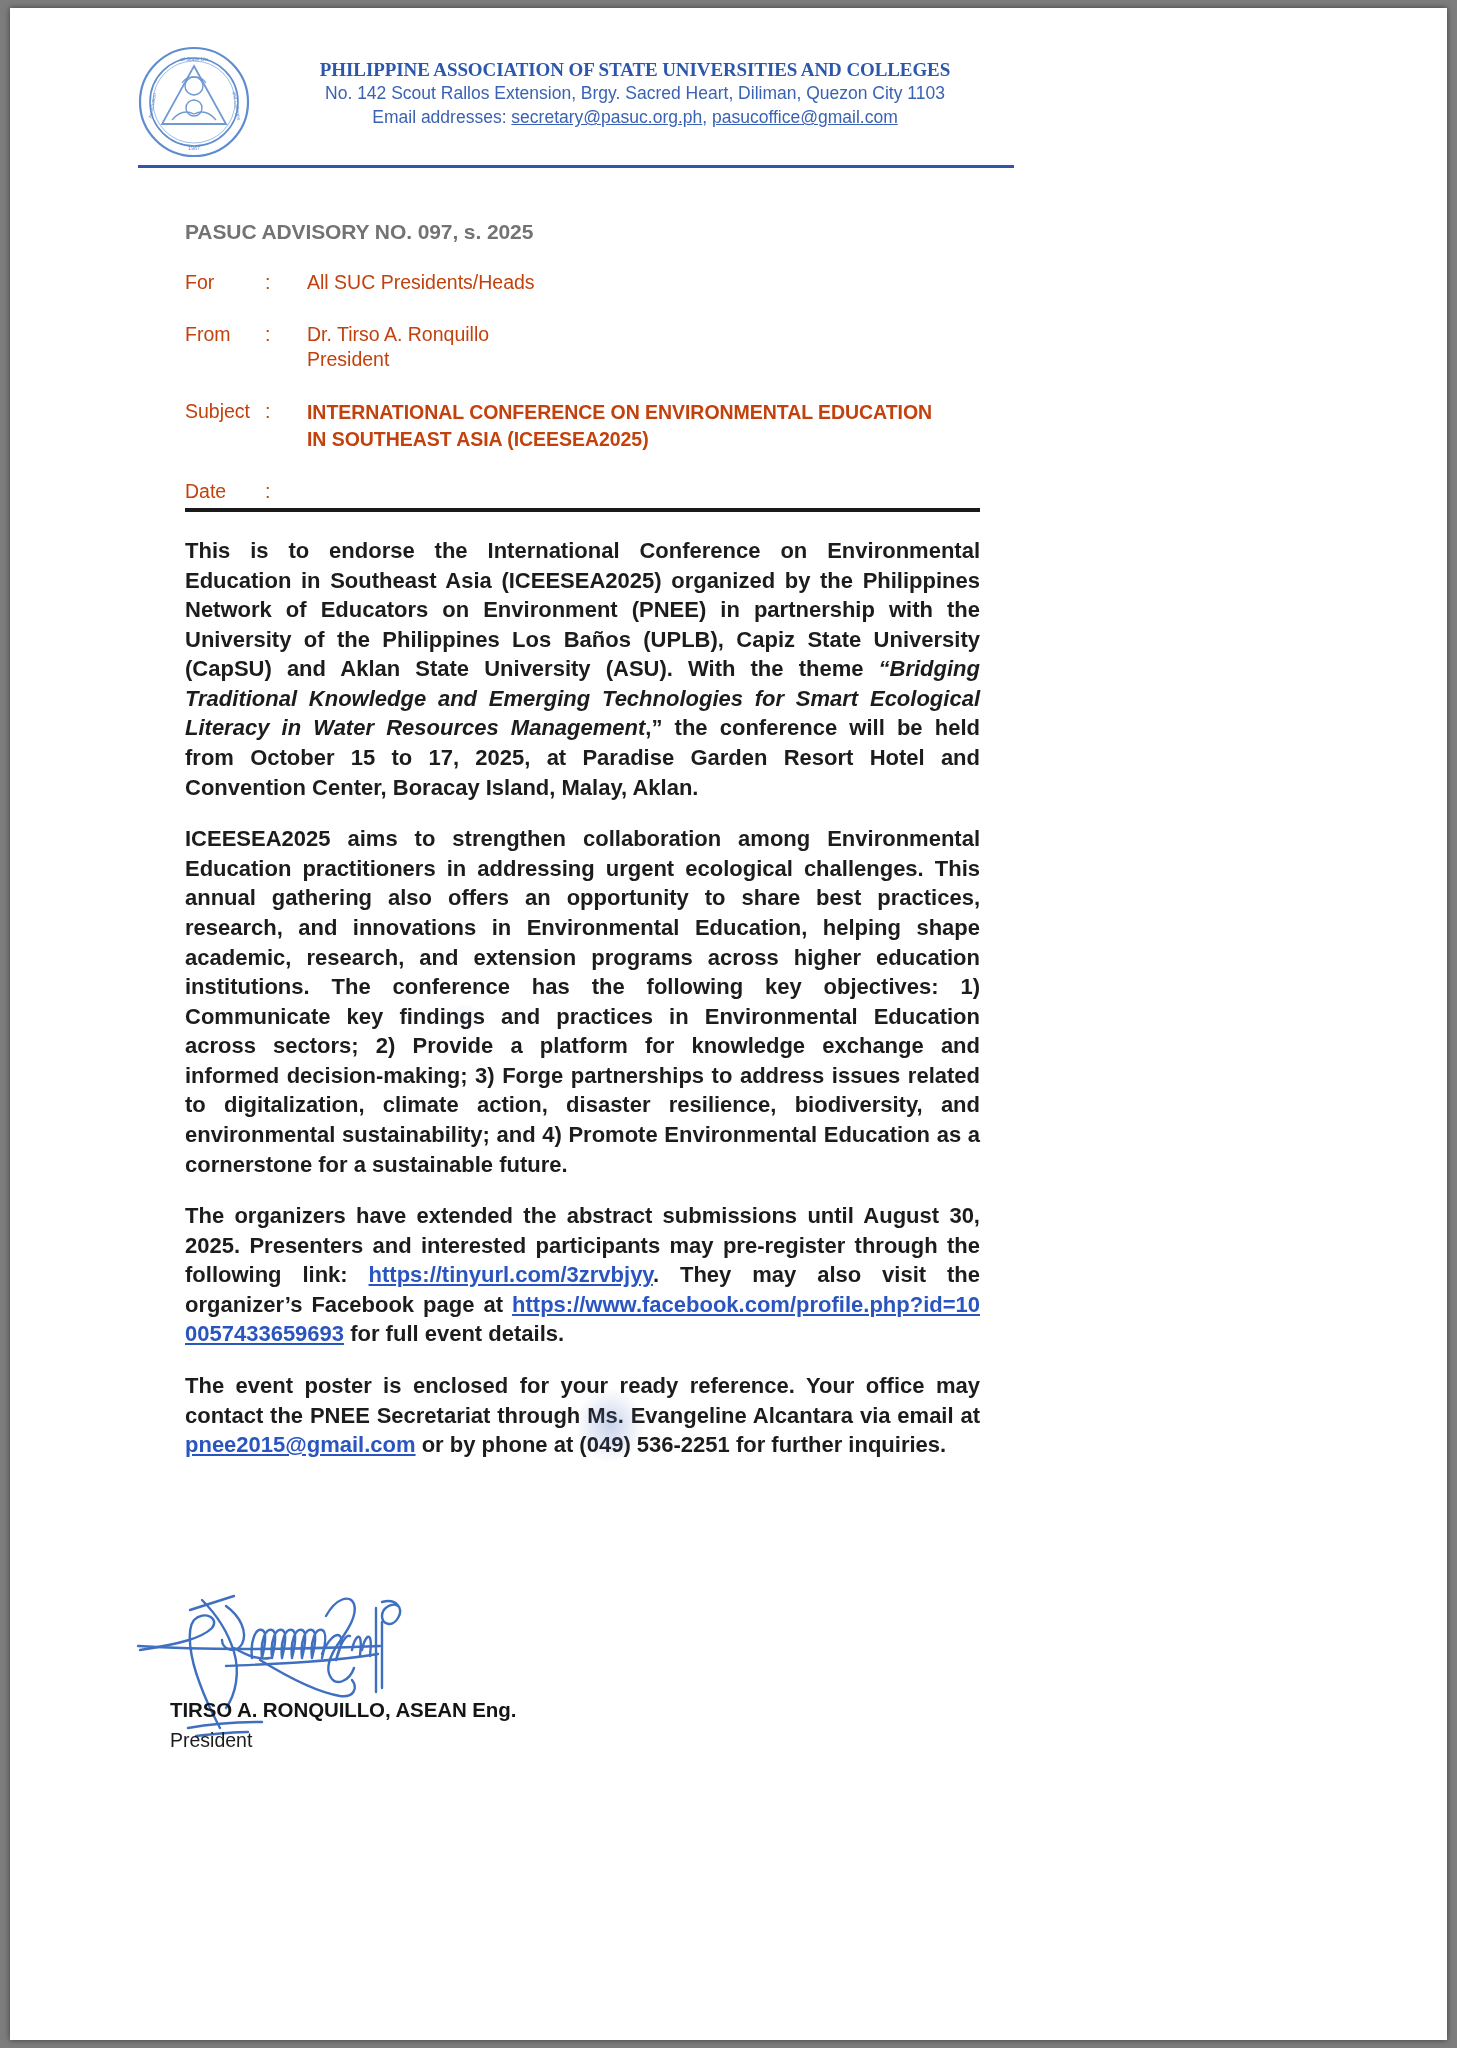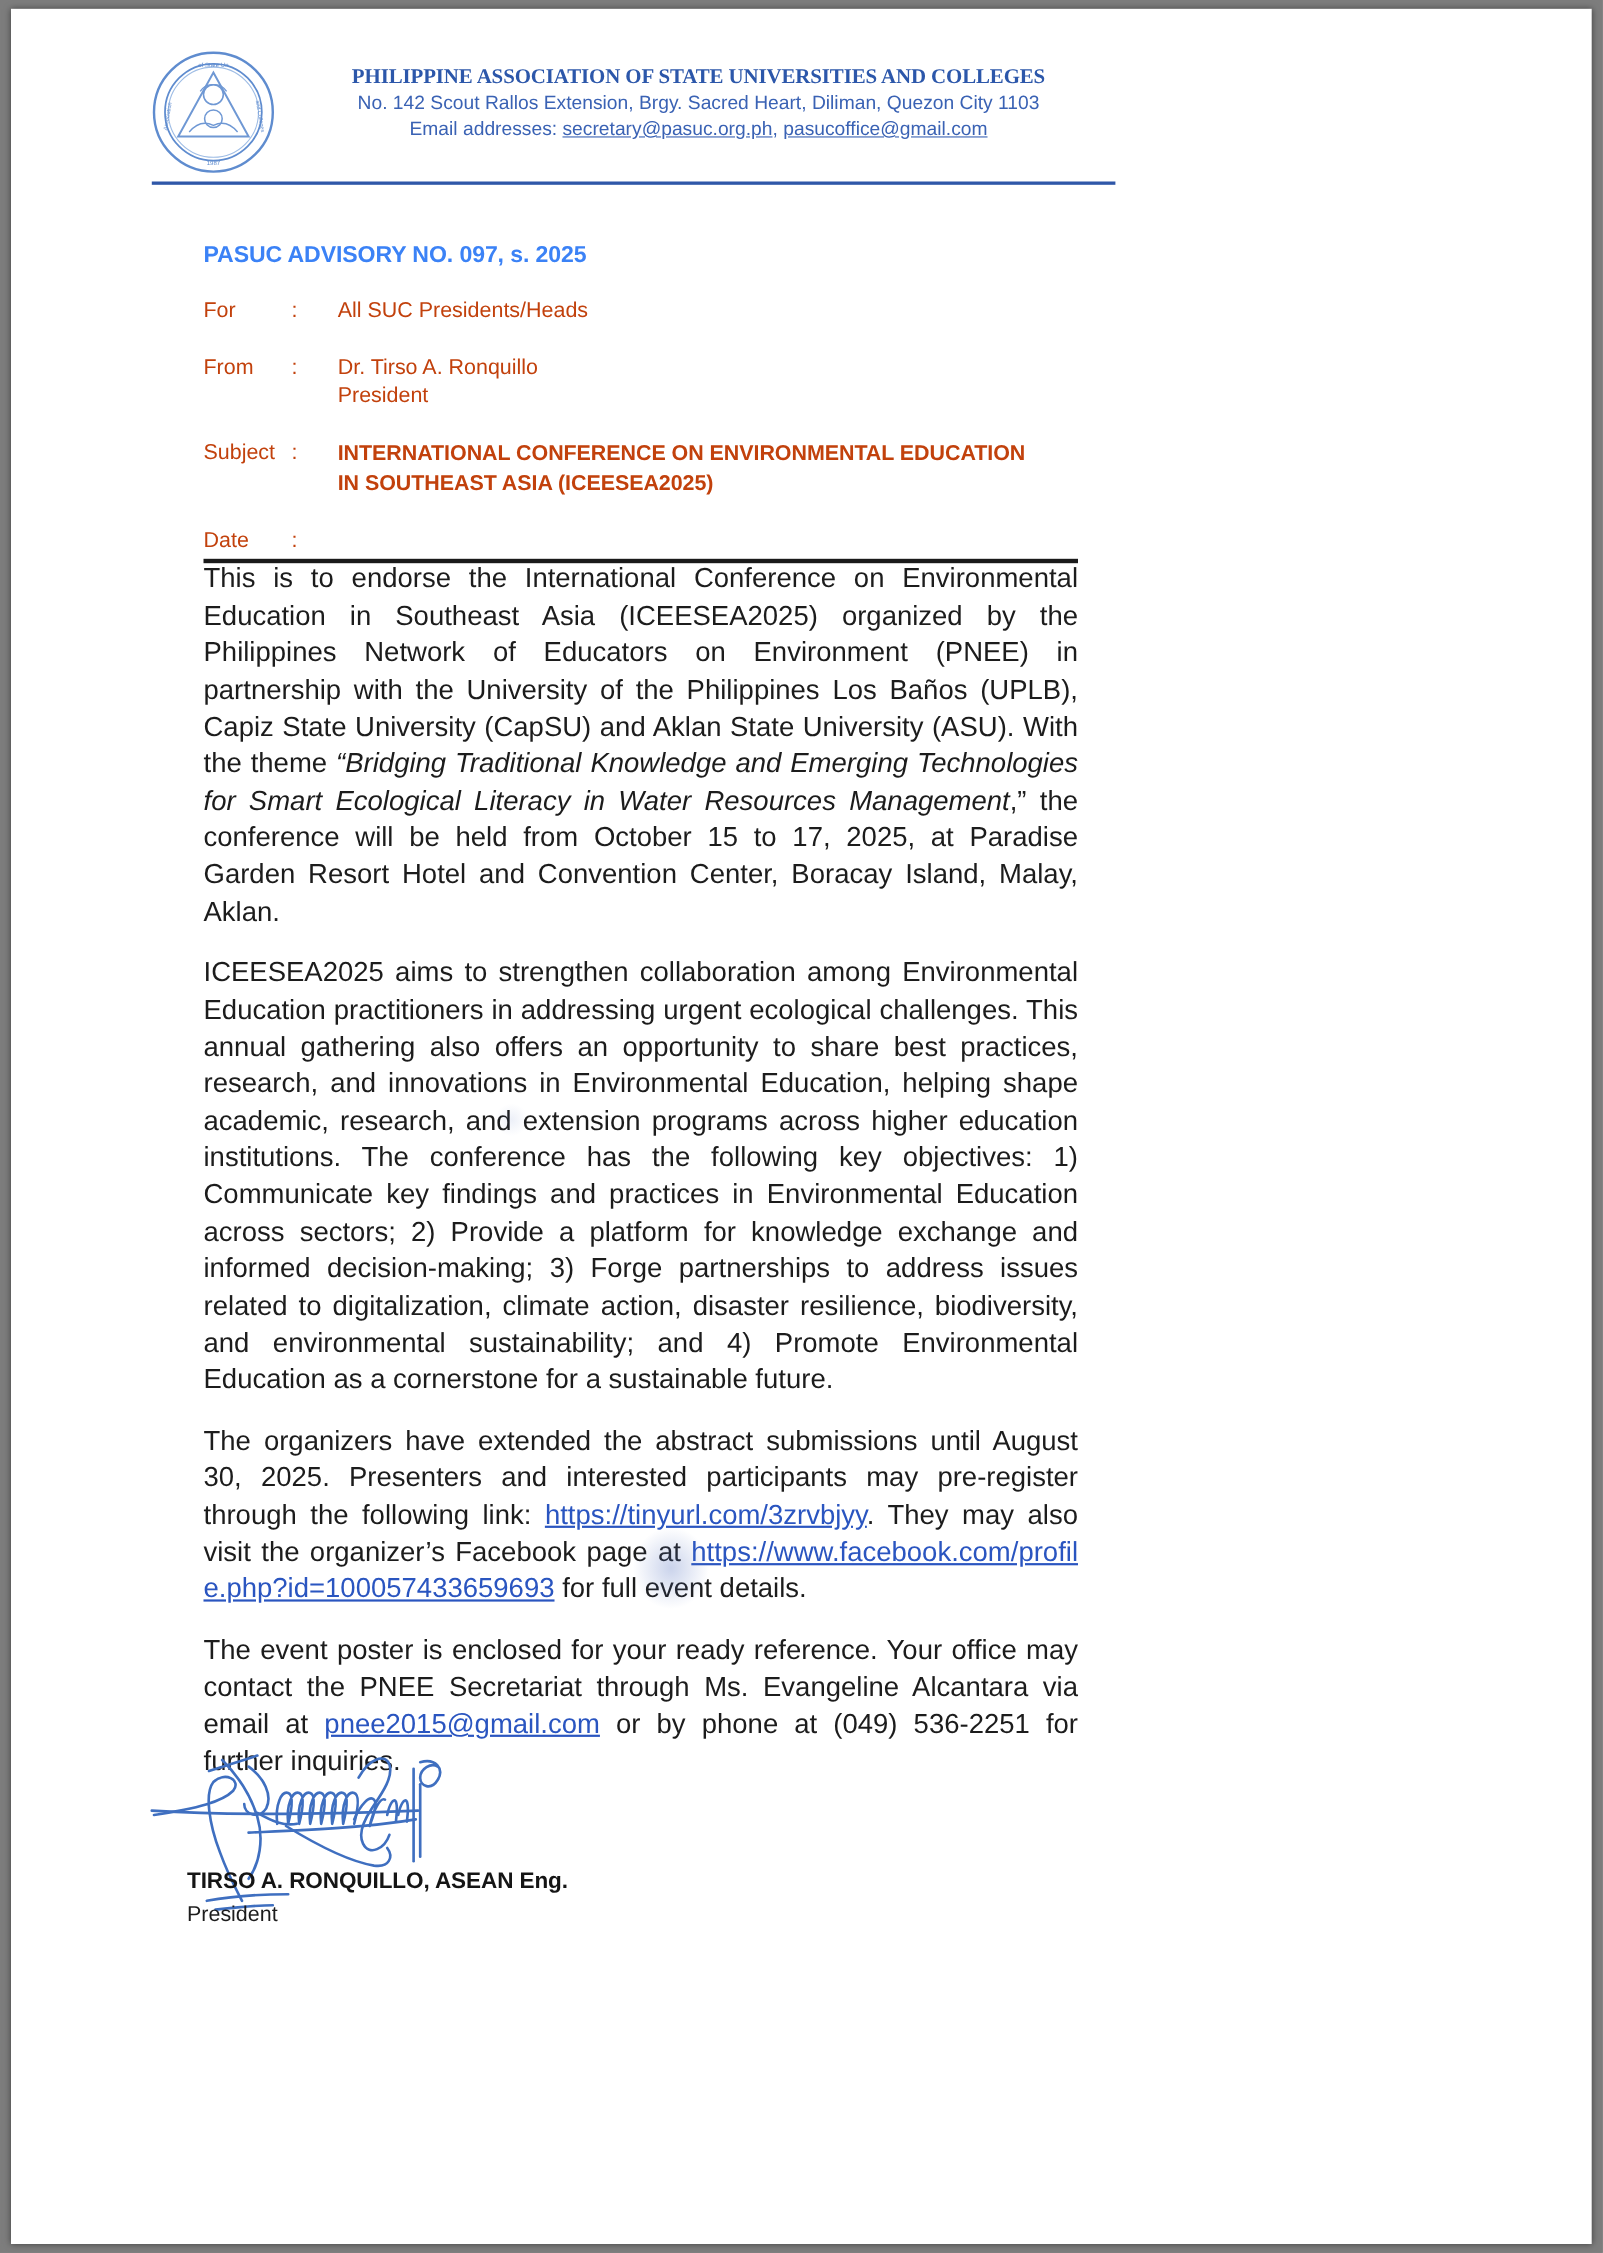--- a/index.html
+++ b/index.html
@@ -82,21 +82,21 @@
     background: #2f57a8;
   }
 
   
   .advisory-no {
     position: absolute;
     left: 175px;
     top: 212px;
     font-size: 21px;
     font-weight: bold;
-    color: #3b82f6;
+    color: #737373;
     letter-spacing: -0.1px;
   }
 
   .meta {
     position: absolute;
     left: 175px;
     top: 262px;
     width: 800px;
     font-size: 19.5px;
     color: #c2410c;
@@ -128,26 +128,27 @@
     top: 500px;
     width: 795px;
     height: 4px;
     background: #1a1a1a;
   }
 
   
   .body-copy {
     position: absolute;
     left: 175px;
-    top: 502px;
+    top: 528px;
     width: 795px;
-    font-size: 25px;
+    font-size: 22px;
     line-height: 1.345;
     color: #1c1c1c;
     text-align: justify;
+    font-weight: bold;
   }
   .body-copy p {
     margin: 0 0 22px 0;
   }
   .body-copy .it { font-style: italic; }
   .body-copy a, .body-copy .lnk {
     color: #2a55c0;
     text-decoration: underline;
     word-break: break-all;
   }

